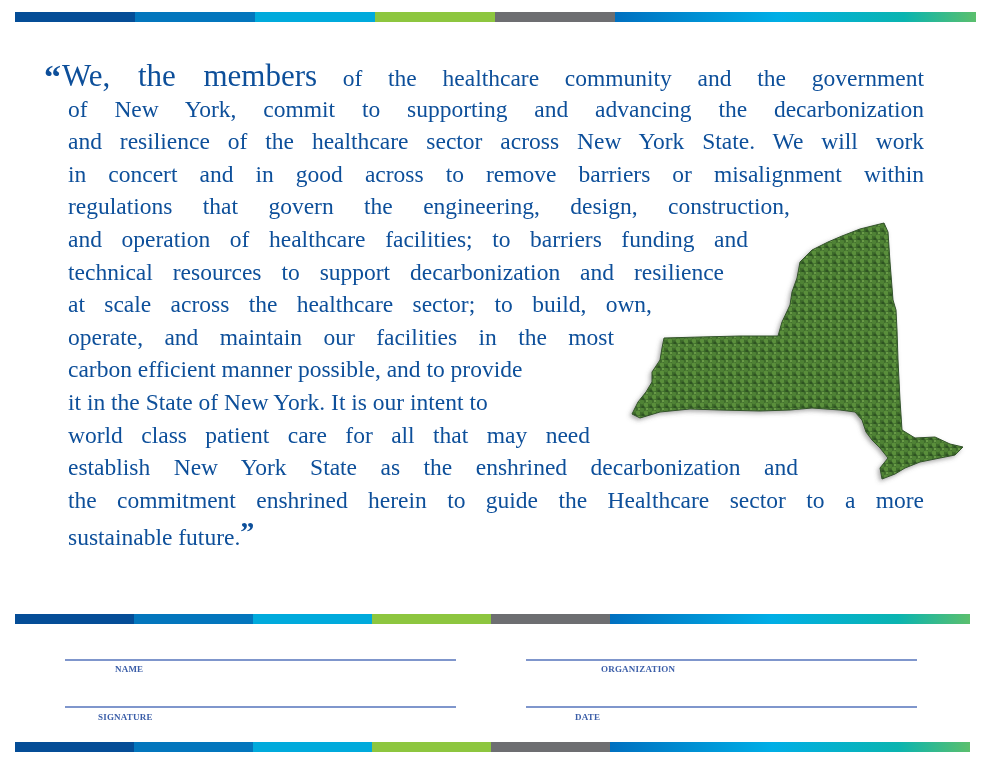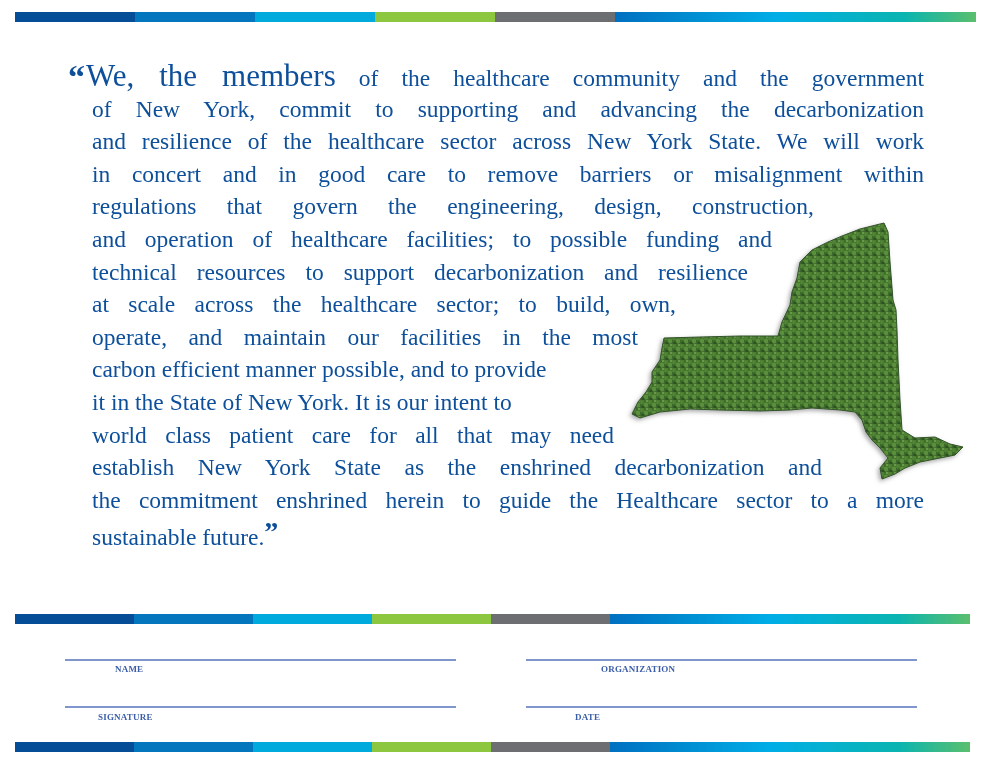--- a/index.html
+++ b/index.html
@@ -8,21 +8,21 @@
   .stripe { position:absolute; left:15px; height:10px; display:flex; }
   .stripe .seg { height:100%; }
   .stripe-top { top:12px; width:961px; }
   .stripe-mid { top:614px; width:955px; height:10px; }
   .stripe-bot { top:742px; width:955px; height:10px; }
   .quote {
     position:absolute; left:44px; top:60px; width:880px;
     color:#0d4f9a; font-family:"Liberation Serif","DejaVu Serif",serif;
     font-size:23.5px; line-height:32.6px;
   }
-  .qline { white-space:nowrap; height:32.6px;margin-left:24px; }
+  .qline { white-space:nowrap; height:32.6px; }
   .qline.just { text-align:justify; text-align-last:justify; white-space:normal; }
   .ind { padding-left:24px; }
   .open-quote { font-weight:bold; font-size:34px; vertical-align:-2px; letter-spacing:-3px; margin-right:4px; }
   .lead { font-size:31px; }
   .close-quote { font-weight:bold; font-size:28px; vertical-align:4px; letter-spacing:-2px; }
   .ny-map { position:absolute; left:620px; top:215px; width:360px; height:275px; }
   .sig-line { position:absolute; height:2px; background:#7f96cc; }
   .sig-label { position:absolute; font-family:"Liberation Serif","DejaVu Serif",serif;
                font-weight:bold; font-size:9px; color:#3b5ea8; letter-spacing:0.2px;padding-left:48px; }
 </style>
@@ -37,23 +37,23 @@
   <div class="seg" style="width:120px;background:#6d6e71"></div>
   <div class="seg" style="flex:1;background:linear-gradient(90deg,#0070c0 0%,#00aee6 45%,#0ab4b0 80%,#5bbf6d 100%)"></div>
 </div>
 
 <div class="quote">
   <div class="qline just">
     <span class="open-quote">“</span><span class="lead">We, the members</span><span> of the healthcare community and the government</span>
   </div>
   <div class="qline just ind">of New York, commit to supporting and advancing the decarbonization</div>
   <div class="qline just ind">and resilience of the healthcare sector across New York State. We will work</div>
-  <div class="qline just ind">in concert and in good care to remove barriers or misalignment within</div>
+  <div class="qline just ind">in concert and in good across to remove barriers or misalignment within</div>
   <div class="qline just ind" style="width:722px">regulations that govern the engineering, design, construction,</div>
-  <div class="qline just ind" style="width:680px">and operation of healthcare facilities; to possible funding and</div>
+  <div class="qline just ind" style="width:680px">and operation of healthcare facilities; to barriers funding and</div>
   <div class="qline just ind" style="width:656px">technical resources to support decarbonization and resilience</div>
   <div class="qline just ind" style="width:584px">at scale across the healthcare sector; to build, own,</div>
   <div class="qline just ind" style="width:546px">operate, and maintain our facilities in the most</div>
   <div class="qline ind">carbon efficient manner possible, and to provide</div>
   <div class="qline ind">it in the State of New York.  It is our intent to</div>
   <div class="qline just ind" style="width:522px">world class patient care for all that may need</div>
   <div class="qline just ind" style="width:730px">establish New York State as the enshrined decarbonization and</div>
   <div class="qline just ind">the commitment enshrined herein to guide the Healthcare sector to a more</div>
   <div class="qline ind">
     <span>sustainable future.</span><span class="close-quote">”</span>

